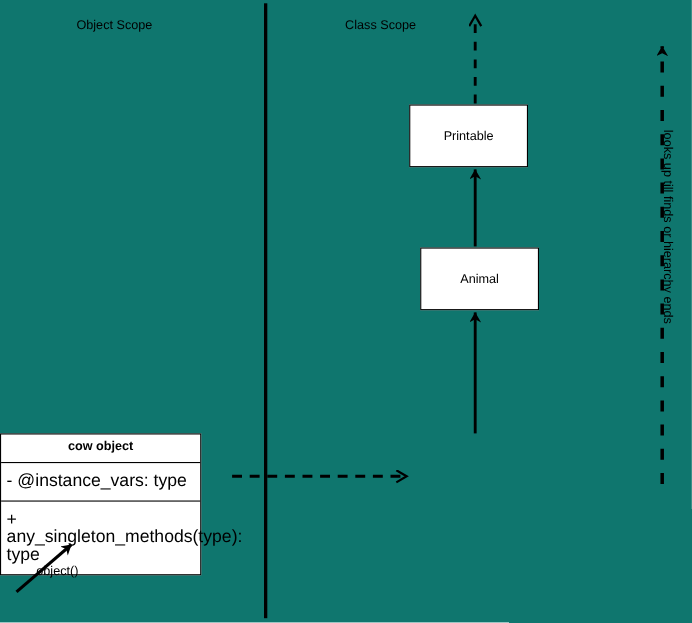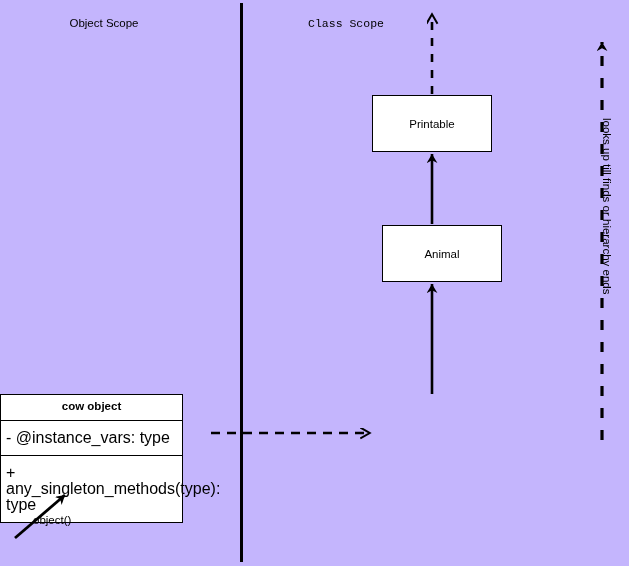--- a/index.html
+++ b/index.html
@@ -8,46 +8,46 @@
     background: #ffffff;
   }
   body {
     font-family: "Liberation Sans", sans-serif;
     color: #000000;
   }
   #canvas {
     position: relative;
     width: 629px;
     height: 566px;
-    background: #c4b5fd;
+    background: #0f766e;
     overflow: hidden;
   }
   .scope-label {
     position: absolute;
     font-size: 11.5px;
     color: #000000;
     white-space: nowrap;
     text-align: center;
     line-height: 1;
   }
   #object-scope-label { left: 38px; top: 18px; width: 132px; }
-  #class-scope-label  { left: 280px; top: 18px; width: 132px; font-family: Liberation Mono, monospace; }
+  #class-scope-label  { left: 280px; top: 18px; width: 132px; }
 
   .divider {
     position: absolute;
     left: 240px;
     top: 3px;
     width: 3px;
     height: 559px;
     background: #000000;
   }
 
   .class-box {
     position: absolute;
-    width: 120px;
+    width: 108px;
     height: 57px;
     border: 1.4px solid #000000;
     background: #ffffff;
     box-sizing: border-box;
     display: flex;
     align-items: center;
     justify-content: center;
     font-size: 11.5px;
     color: #000000;
   }

